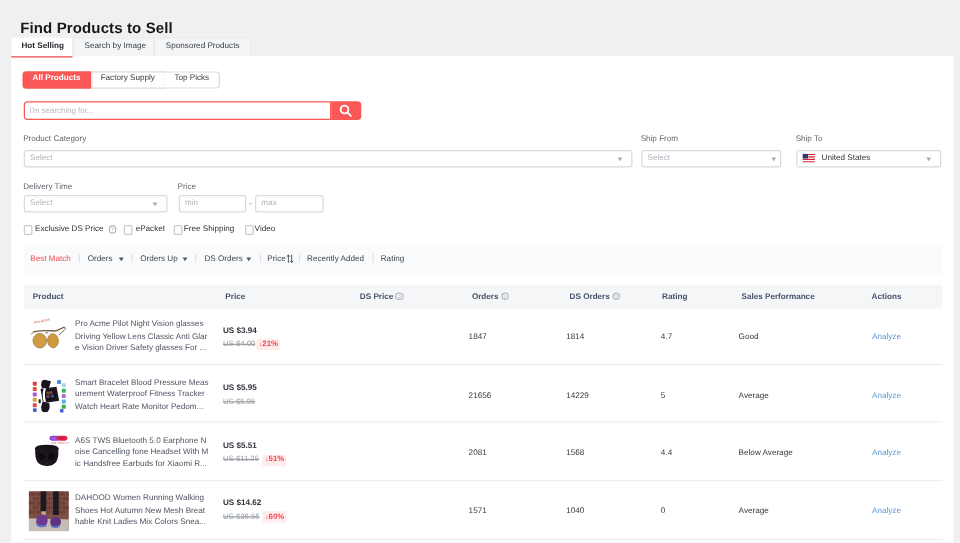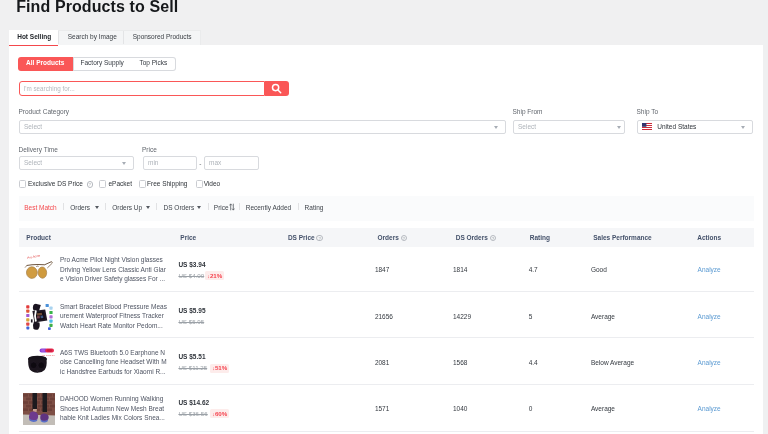--- a/index.html
+++ b/index.html
@@ -25,21 +25,21 @@
   .badge .ar { font-size:5.2px; font-weight:normal; }
   .num { position:absolute; font-size:6.5px; line-height:7.5px; color:#33383f; white-space:nowrap; }
   .analyze { position:absolute; left:697.6px; font-size:6.5px; line-height:7.5px; color:#5b9ad2; }
   .thumb { position:absolute; left:23px; width:32px; height:32px; }
 </style>
 </head>
 <body>
 
 <div class="abs" style="left:9px; top:44.5px; width:753.5px; height:389.5px; background:#fff;"></div>
 
-<div class="abs" style="left:16.2px; top:0; font-size:16px; line-height:13px; font-weight:bold; color:#16181b; letter-spacing:0.1px;">Find Products to Sell</div>
+<div class="abs" style="left:16.2px; top:16px; font-size:12px; line-height:13px; font-weight:bold; color:#16181b; letter-spacing:0.1px;">Find Products to Sell</div>
 
 <div class="abs" style="left:9px; top:30px; width:191.6px; height:14.5px; background:#f4f5f6; border:1px solid #eaebec; border-bottom:none;"></div>
 <div class="abs" style="left:9px; top:30px; width:49.2px; height:14.5px; background:#fff;"></div>
 <div class="abs" style="left:58.2px; top:31px; width:1px; height:12.5px; background:#e3e4e6;"></div>
 <div class="abs" style="left:123px; top:31px; width:1px; height:12.5px; background:#e3e4e6;"></div>
 <div class="t" style="left:17.2px; top:33.3px; font-weight:bold; color:#24282d;">Hot Selling</div>
 <div class="t" style="left:67.7px; top:33.3px; color:#3c4046;">Search by Image</div>
 <div class="t" style="left:132.7px; top:33.3px; color:#3c4046;">Sponsored Products</div>
 <div class="abs" style="left:9px; top:44.5px; width:49.2px; height:1.7px; background:#f4484c;"></div>
 

